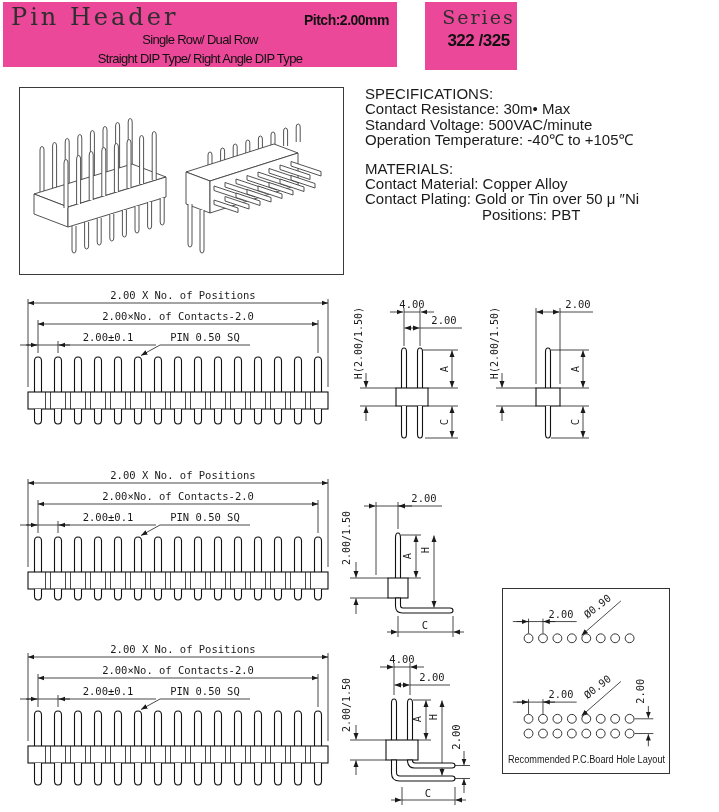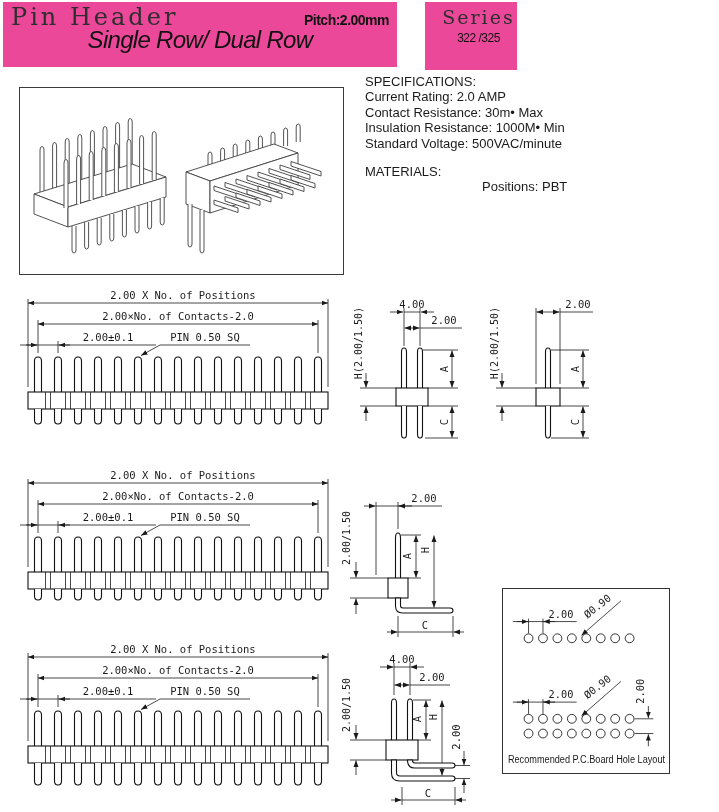--- a/index.html
+++ b/index.html
@@ -5,28 +5,28 @@
   html,body{margin:0;padding:0;background:#fff;}
   .sheet{position:relative;width:719px;height:812px;background:#fff;overflow:hidden;
          font-family:"Liberation Sans",sans-serif;color:#1c1c1c;}
   .abs{position:absolute;}
   
   .band{background:#ec4899;text-align:center;}
   .hdr-left{left:3px;top:2px;width:394px;height:65px;padding:1px 8px 0 8px;box-sizing:border-box;}
   .hdr-line1{display:flex;justify-content:space-between;align-items:baseline;height:27px;}
   .hdr-title{font-family:"DejaVu Serif",serif;font-size:24px;letter-spacing:3px;color:#2e2e2e;}
   .hdr-pitch{font-size:14px;font-weight:bold;letter-spacing:-0.5px;color:#111;}
-  .hdr-sub{font-size:24px;letter-spacing:-0.7px;line-height:19px;color:#111;font-style:italic;}
+  .hdr-sub{font-size:13px;letter-spacing:-0.7px;line-height:19px;color:#111;}
   .hdr-right{left:425px;top:2px;width:92px;height:68px;padding:4px 0 0 15px;box-sizing:border-box;}
   .series-label{font-family:"DejaVu Serif",serif;font-size:19px;letter-spacing:2px;color:#2e2e2e;}
-  .series-value{font-size:12px;font-weight:400;letter-spacing:-0.5px;margin-top:3px;color:#111;}
+  .series-value{font-size:17px;font-weight:700;letter-spacing:-0.5px;margin-top:3px;color:#111;}
   
   .pbox{left:19px;top:87px;width:325px;height:188px;border:1.5px solid #3a3a3a;box-sizing:border-box;}
   
-  .specs{left:365px;top:74px;width:352px;font-size:13px;line-height:15.4px;color:#1b1b1b;}
+  .specs{left:365px;top:86px;width:352px;font-size:15px;line-height:15.4px;color:#1b1b1b;}
   .specs .gap{height:13px;}
   .std-line{padding-left:117px;}
   
   svg text{fill:#1a1a1a;}
   .dt{font-family:"DejaVu Sans Mono",monospace;font-size:10.5px;}
   .dts{font-family:"DejaVu Sans Mono",monospace;font-size:10px;}
   .cap{font-family:"Liberation Sans",sans-serif;font-size:10.4px;}
   .thin{stroke:#1a1a1a;stroke-width:0.8;fill:none;}
   .thick{stroke:#111;stroke-width:1.1;fill:#fff;}
   .sk{stroke:#3f3f3f;stroke-width:0.9;fill:#fff;}
@@ -59,20 +59,21 @@
 </svg>
 
 <div class="sheet">
 
   <div class="abs band hdr-left">
     <div class="hdr-line1">
       <span class="hdr-title">Pin Header</span>
       <span class="hdr-pitch">Pitch:2.00mm</span>
     </div>
     <div class="hdr-sub">Single Row/ Dual Row</div>
+    <div class="hdr-sub">Straight DIP Type/ Right Angle DIP Type</div>
   </div>
   <div class="abs band hdr-right">
     <div class="series-label">Series</div>
     <div class="series-value">322 /325</div>
   </div>
 
   <div class="abs pbox">
     <svg width="322" height="185" viewBox="0 0 322 185">
       <g transform="translate(14,30)">
         <path class="sk" d="M6,74 v-42q0,-3.5 2,-3.5q2,0 2,3.5v42m8.6,-4 v-42q0,-3.5 2,-3.5q2,0 2,3.5v42m8.6,-4 v-42q0,-3.5 2,-3.5q2,0 2,3.5v42m8.6,-4 v-42q0,-3.5 2,-3.5q2,0 2,3.5v42m8.6,-4 v-42q0,-3.5 2,-3.5q2,0 2,3.5v42m8.6,-4 v-42q0,-3.5 2,-3.5q2,0 2,3.5v42m8.6,-4 v-42q0,-3.5 2,-3.5q2,0 2,3.5v42m8.6,-4 v-42q0,-3.5 2,-3.5q2,0 2,3.5v42"></path>
@@ -89,26 +90,27 @@
         <polygon class="sk" points="30,65 118,37 118,69 30,97"></polygon>
         <path class="sk" d="M34,70 l30,10v4.5l-30,-10zm11,-3.5 l30,10v4.5l-30,-10zm11,-3.5 l30,10v4.5l-30,-10zm11,-3.5 l30,10v4.5l-30,-10zm11,-3.5 l30,10v4.5l-30,-10zm11,-3.5 l30,10v4.5l-30,-10zm11,-3.5 l30,10v4.5l-30,-10zm11,-3.5 l30,10v4.5l-30,-10z"></path>
         <path class="sk" d="M34,84 l24,8v4.5l-24,-8zm11,-3.5 l24,8v4.5l-24,-8zm11,-3.5 l24,8v4.5l-24,-8zm11,-3.5 l24,8v4.5l-24,-8zm11,-3.5 l24,8v4.5l-24,-8zm11,-3.5 l24,8v4.5l-24,-8zm11,-3.5 l24,8v4.5l-24,-8zm11,-3.5 l24,8v4.5l-24,-8z"></path>
         <path class="sk" d="M8,88v40q0,3 2,3q2,0 2,-3v-40 M20,94v40q0,3 2,3q2,0 2,-3v-40"></path>
       </g>
     </svg>
   </div>
 
   <div class="abs specs">
     <div>SPECIFICATIONS:</div>
-    <div>Current Rating: 2.0  AMP</div>
     <div>Contact Resistance: 30m•  Max</div>
-    <div>Insulation Resistance: 1000M•  Min</div>
     <div>Standard Voltage: 500VAC/minute</div>
+    <div>Operation Temperature: -40℃ to +105℃</div>
     <div class="gap"></div>
     <div>MATERIALS:</div>
+    <div>Contact Material: Copper Alloy</div>
+    <div>Contact Plating: Gold or Tin over 50 μ ″Ni</div>
     <div class="std-line">Positions: PBT</div>
   </div>
 
   <svg class="abs" style="left:18px;top:287px" width="330" height="180" viewBox="0 0 330 180">
     <use href="#fv-core"></use>
       <use href="#fv-bot-med"></use>
     <text class="dt" x="165" y="12" text-anchor="middle">2.00 X No. of Positions</text>
     <text class="dt" x="160" y="33" text-anchor="middle">2.00×No. of Contacts-2.0</text>
     <text class="dt" x="90" y="54" text-anchor="middle">2.00±0.1</text>
     <text class="dt" x="187" y="54" text-anchor="middle">PIN 0.50 SQ</text>

